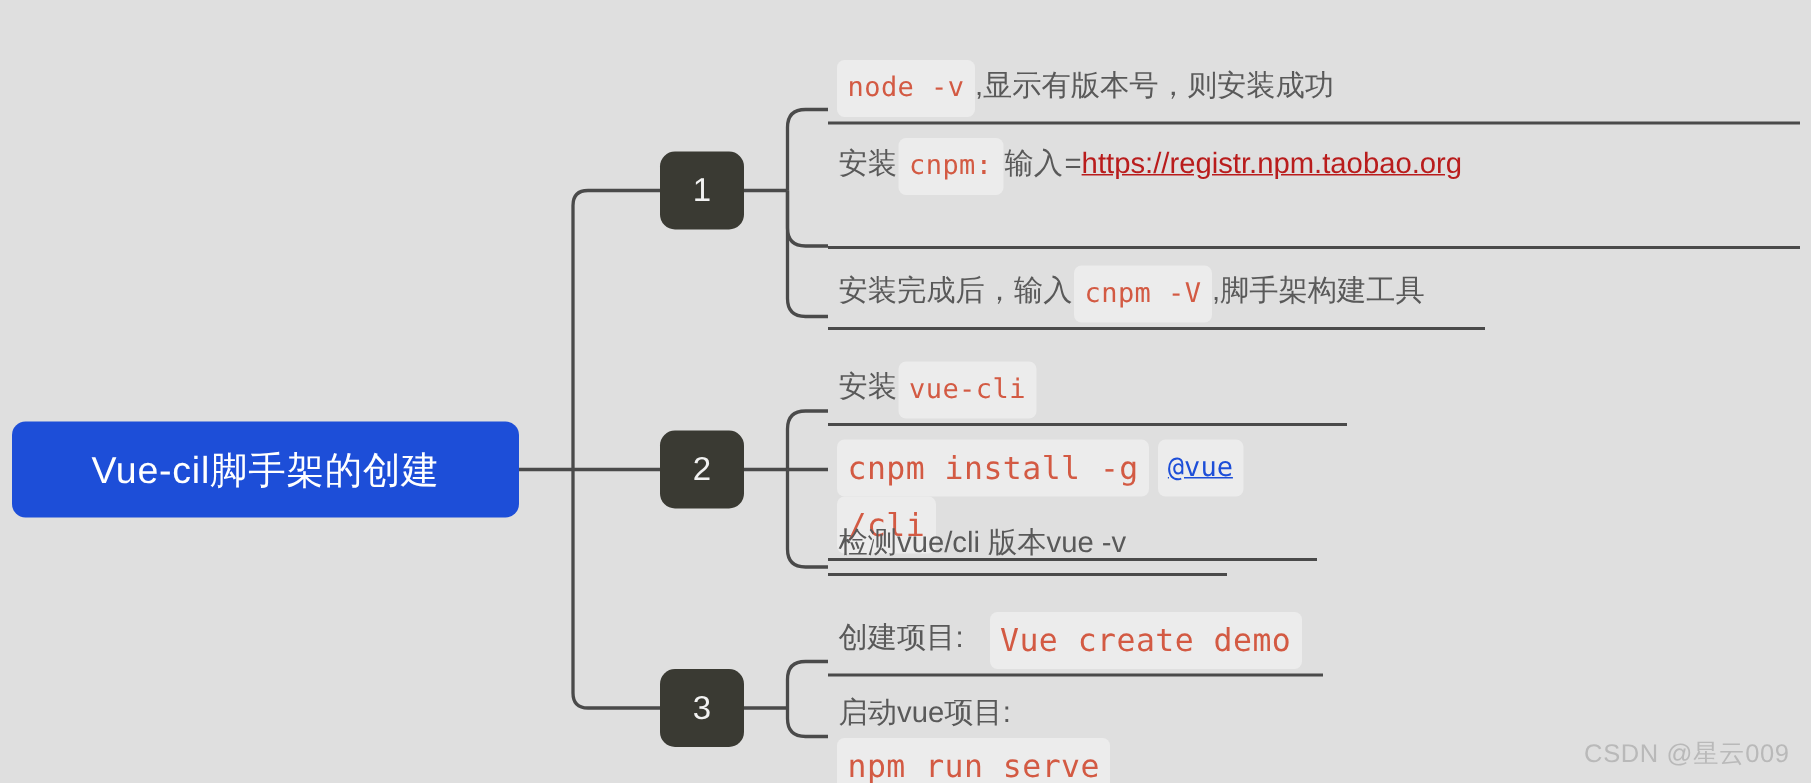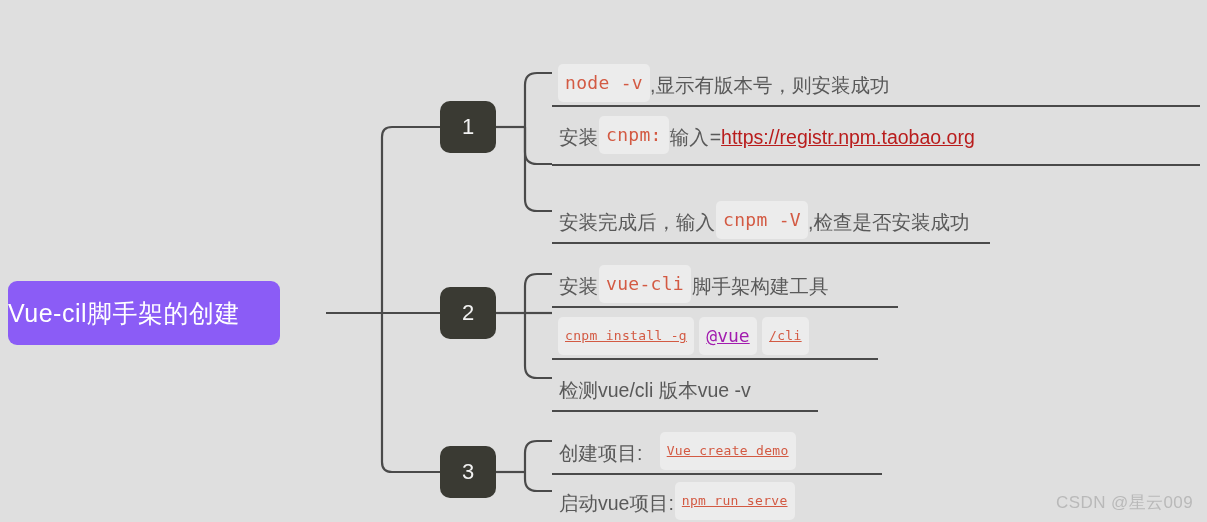--- a/index.html
+++ b/index.html
@@ -33,27 +33,27 @@
     fill: none;
     stroke: #4a4a4a;
     stroke-width: 2.2;
   }
 
   
   .root-node {
     position: absolute;
     left: 8px;
     top: 281px;
-    width: 272px;
+    width: 338px;
     height: 64px;
-    background: #8b5cf6;
+    background: #1d4ed8;
     border-radius: 9px;
     display: flex;
     align-items: center;
-    justify-content: flex-start;
+    justify-content: center;
     color: #ffffff;
     font-size: 25px;
     letter-spacing: 0.5px;
   }
 
   
   .num-node {
     position: absolute;
     width: 56px;
     height: 52px;
@@ -69,21 +69,21 @@
   .num-node.n2 { left: 440px; top: 287px; }
   .num-node.n3 { left: 440px; top: 446px; }
 
   
   .leaf {
     position: absolute;
     box-sizing: border-box;
     padding: 0 6px 5px 6px;
     display: flex;
     flex-wrap: wrap;
-    align-items: flex-end;
+    align-items: flex-start;
     font-size: 19.5px;
     line-height: 34px;
     color: #595959;
     white-space: nowrap;
   }
   .leaf.wrap { white-space: normal; }
   .leaf .ul {
     position: absolute;
     left: 0;
     right: 0;
@@ -96,33 +96,33 @@
   .code {
     font-family: "DejaVu Sans Mono", "Liberation Mono", monospace;
     background: #ececec;
     color: #d35a43;
     border-radius: 5px;
     padding: 2px 7px;
     font-size: 18px;
     letter-spacing: 0.3px;
     display: inline-block;
   }
-  .code.big { font-size: 13px; text-decoration: underline; }
+  .code.big { font-size: 21px; }
   
   .linkchip {
     font-family: "DejaVu Sans Mono", "Liberation Mono", monospace;
     background: #ececec;
-    color: #a21caf;
+    color: #1d4ed8;
     border-radius: 5px;
     padding: 2px 7px;
     font-size: 18px;
     text-decoration: underline;
     display: inline-block;
   }
-  .txt { padding: 0 1px; margin-top: 28px; }
+  .txt { padding: 0 1px; }
   .txt.tight { padding: 0; }
   a.link {
     color: #b91c1c;
     text-decoration: underline;
     word-break: break-all;
   }
 
   
   #leaf-1-1 { left: 552px; top: 40px;  width: 648px; }
   #leaf-1-2 { left: 552px; top: 92px;  width: 648px; height: 74px; align-content: flex-start; }
@@ -195,28 +195,27 @@
     <span class="code">cnpm:</span>
     <span class="txt">输入</span>
     <span class="txt tight">=</span>
     <a class="link" href="#">https://registr.npm.taobao.org</a>
     <span class="ul"></span>
   </div>
 
   <div class="leaf" id="leaf-1-3">
     <span class="txt">安装完成后，输入</span>
     <span class="code">cnpm -V</span>
-    <span class="txt tight">,检查是否安装成功</span>
+    <span class="txt tight">,脚手架构建工具</span>
     <span class="ul"></span>
   </div>
 
   <div class="leaf" id="leaf-2-1">
     <span class="txt">安装</span>
     <span class="code">vue-cli</span>
-    <span class="txt">脚手架构建工具</span>
     <span class="ul"></span>
   </div>
 
   <div class="leaf" id="leaf-2-2">
     <span class="code big">cnpm install -g</span>
     <span class="txt tight">&nbsp;</span>
     <span class="linkchip">@vue</span>
     <span class="txt tight">&nbsp;</span>
     <span class="code big">/cli</span>
     <span class="ul"></span>

